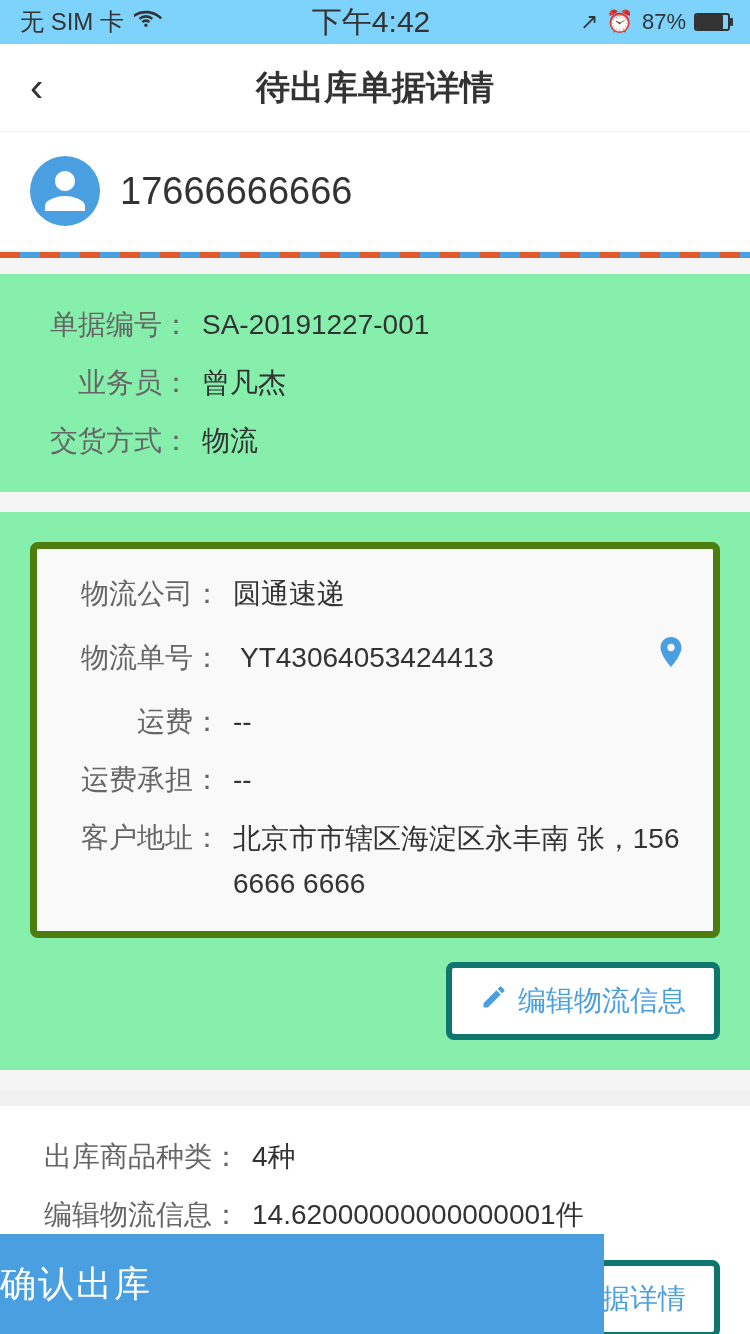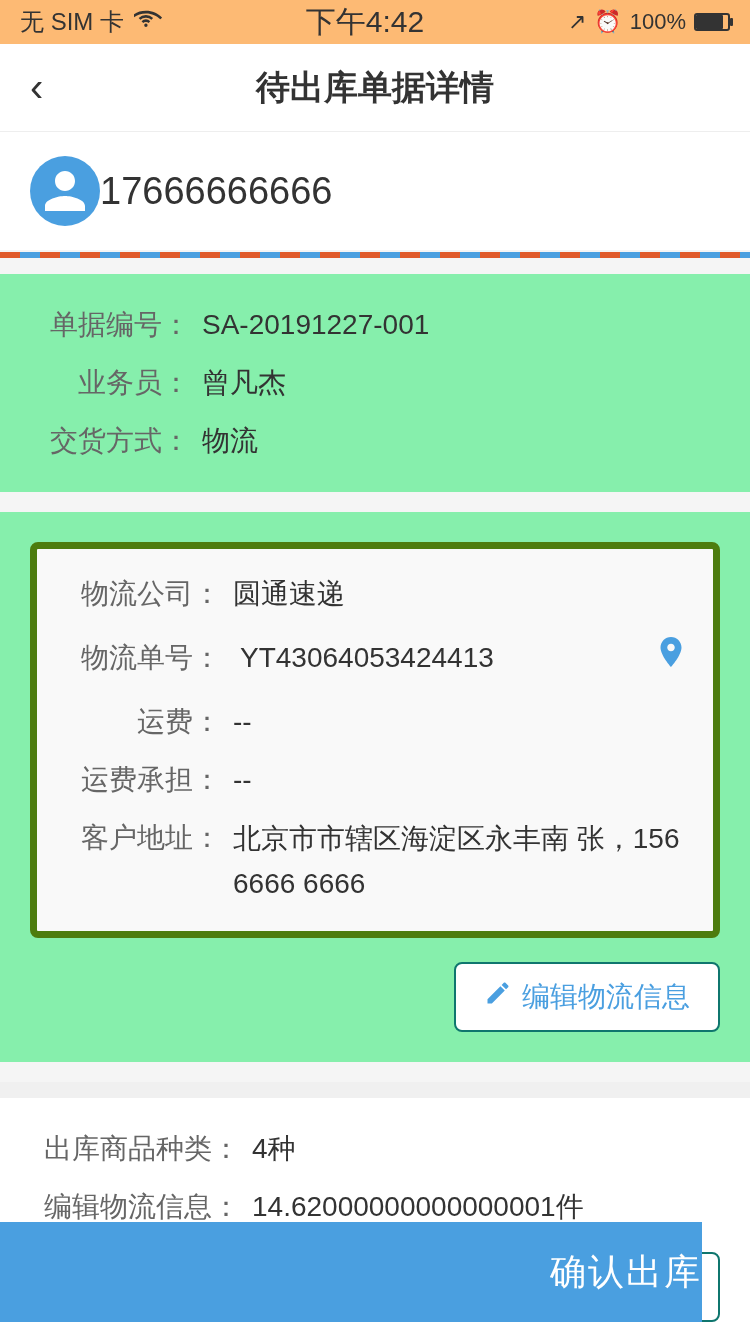--- a/index.html
+++ b/index.html
@@ -8,21 +8,21 @@
       font-family: -apple-system, 'PingFang SC', 'Helvetica Neue', Arial, sans-serif;
       background: #f5f5f5;
       width: 750px;
       min-height: 1334px;
       font-size: 28px;
       color: #333;
     }
 
     
     .status-bar {
-      background: #fdba74;
+      background: #7dd3fc;
       height: 44px;
       display: flex;
       align-items: center;
       justify-content: space-between;
       padding: 0 20px;
       font-size: 24px;
       font-weight: 500;
     }
     .status-left { display: flex; align-items: center; gap: 10px; }
     .status-right { display: flex; align-items: center; gap: 8px; font-size: 22px; }
@@ -51,20 +51,21 @@
       font-weight: 600;
       color: #333;
     }
 
     
     .customer-header {
       background: #fff;
       padding: 24px 30px;
       display: flex;
       align-items: center;
+      gap: 20px;
       margin-bottom: 2px;
     }
     .avatar {
       width: 70px;
       height: 70px;
       border-radius: 50%;
       background: #4a9fe0;
       display: flex;
       align-items: center;
       justify-content: center;
@@ -141,21 +142,21 @@
     }
 
     
     .edit-logistics-btn {
       display: flex;
       align-items: center;
       justify-content: flex-end;
       margin-top: 24px;
     }
     .btn-outline {
-      border: 2px solid #0f766e;
+      border: 6px solid #0f766e;
       color: #4a9fe0;
       border-radius: 8px;
       padding: 14px 28px;
       font-size: 28px;
       background: #fff;
       display: flex;
       align-items: center;
       gap: 10px;
       cursor: pointer;
     }
@@ -179,28 +180,28 @@
       justify-content: flex-end;
       margin-top: 24px;
     }
     .main-content {
       padding-bottom: 120px;
     }
 
     
     .confirm-bar {
       position: fixed;
-      bottom: 12px;
+      bottom: 0;
       left: 0;
-      width: 702px;
+      width: 604px;
       height: 100px;
       background: #4a9fe0;
       display: flex;
       align-items: center;
-      justify-content: flex-end;
+      justify-content: flex-start;
       cursor: pointer;
     }
     .confirm-btn-text {
       color: #fff;
       font-size: 36px;
       font-weight: 500;
       letter-spacing: 2px;
     }
 
     .address-value {
@@ -218,21 +219,21 @@
     <span>
       <svg width="28" height="20" viewBox="0 0 28 20">
         <path d="M14 16a2 2 0 1 1 0 4 2 2 0 0 1 0-4zm0-5a7 7 0 0 1 5.1 2.2l-2 2A4 4 0 0 0 14 14a4 4 0 0 0-3.1 1.2l-2-2A7 7 0 0 1 14 11zm0-5a12 12 0 0 1 8.5 3.5l-2 2A9 9 0 0 0 14 9a9 9 0 0 0-6.5 2.5l-2-2A12 12 0 0 1 14 6zm0-5C21.7 1 28.3 4 33 9l-2 2C27 7 21 4 14 4S1 7-3 11l-2-2C-0.3 4 6.3 1 14 1z" fill="#333" transform="translate(0,0) scale(0.85)"></path>
       </svg>
     </span>
   </div>
   <span style="font-size:30px;font-weight:500;">下午4:42</span>
   <div class="status-right">
     <span>↗</span>
     <span>⏰</span>
-    <span>100%</span>
+    <span>87%</span>
     <span style="display:inline-block;width:36px;height:18px;border:2px solid #333;border-radius:3px;position:relative;">
       <span style="display:block;width:85%;height:100%;background:#333;border-radius:1px;"></span>
       <span style="position:absolute;right:-5px;top:3px;width:3px;height:8px;background:#333;border-radius:1px;"></span>
     </span>
   </div>
 </div>
 
 <div class="nav-bar">
   <span class="nav-back">‹</span>
   <span class="nav-title">待出库单据详情</span>

